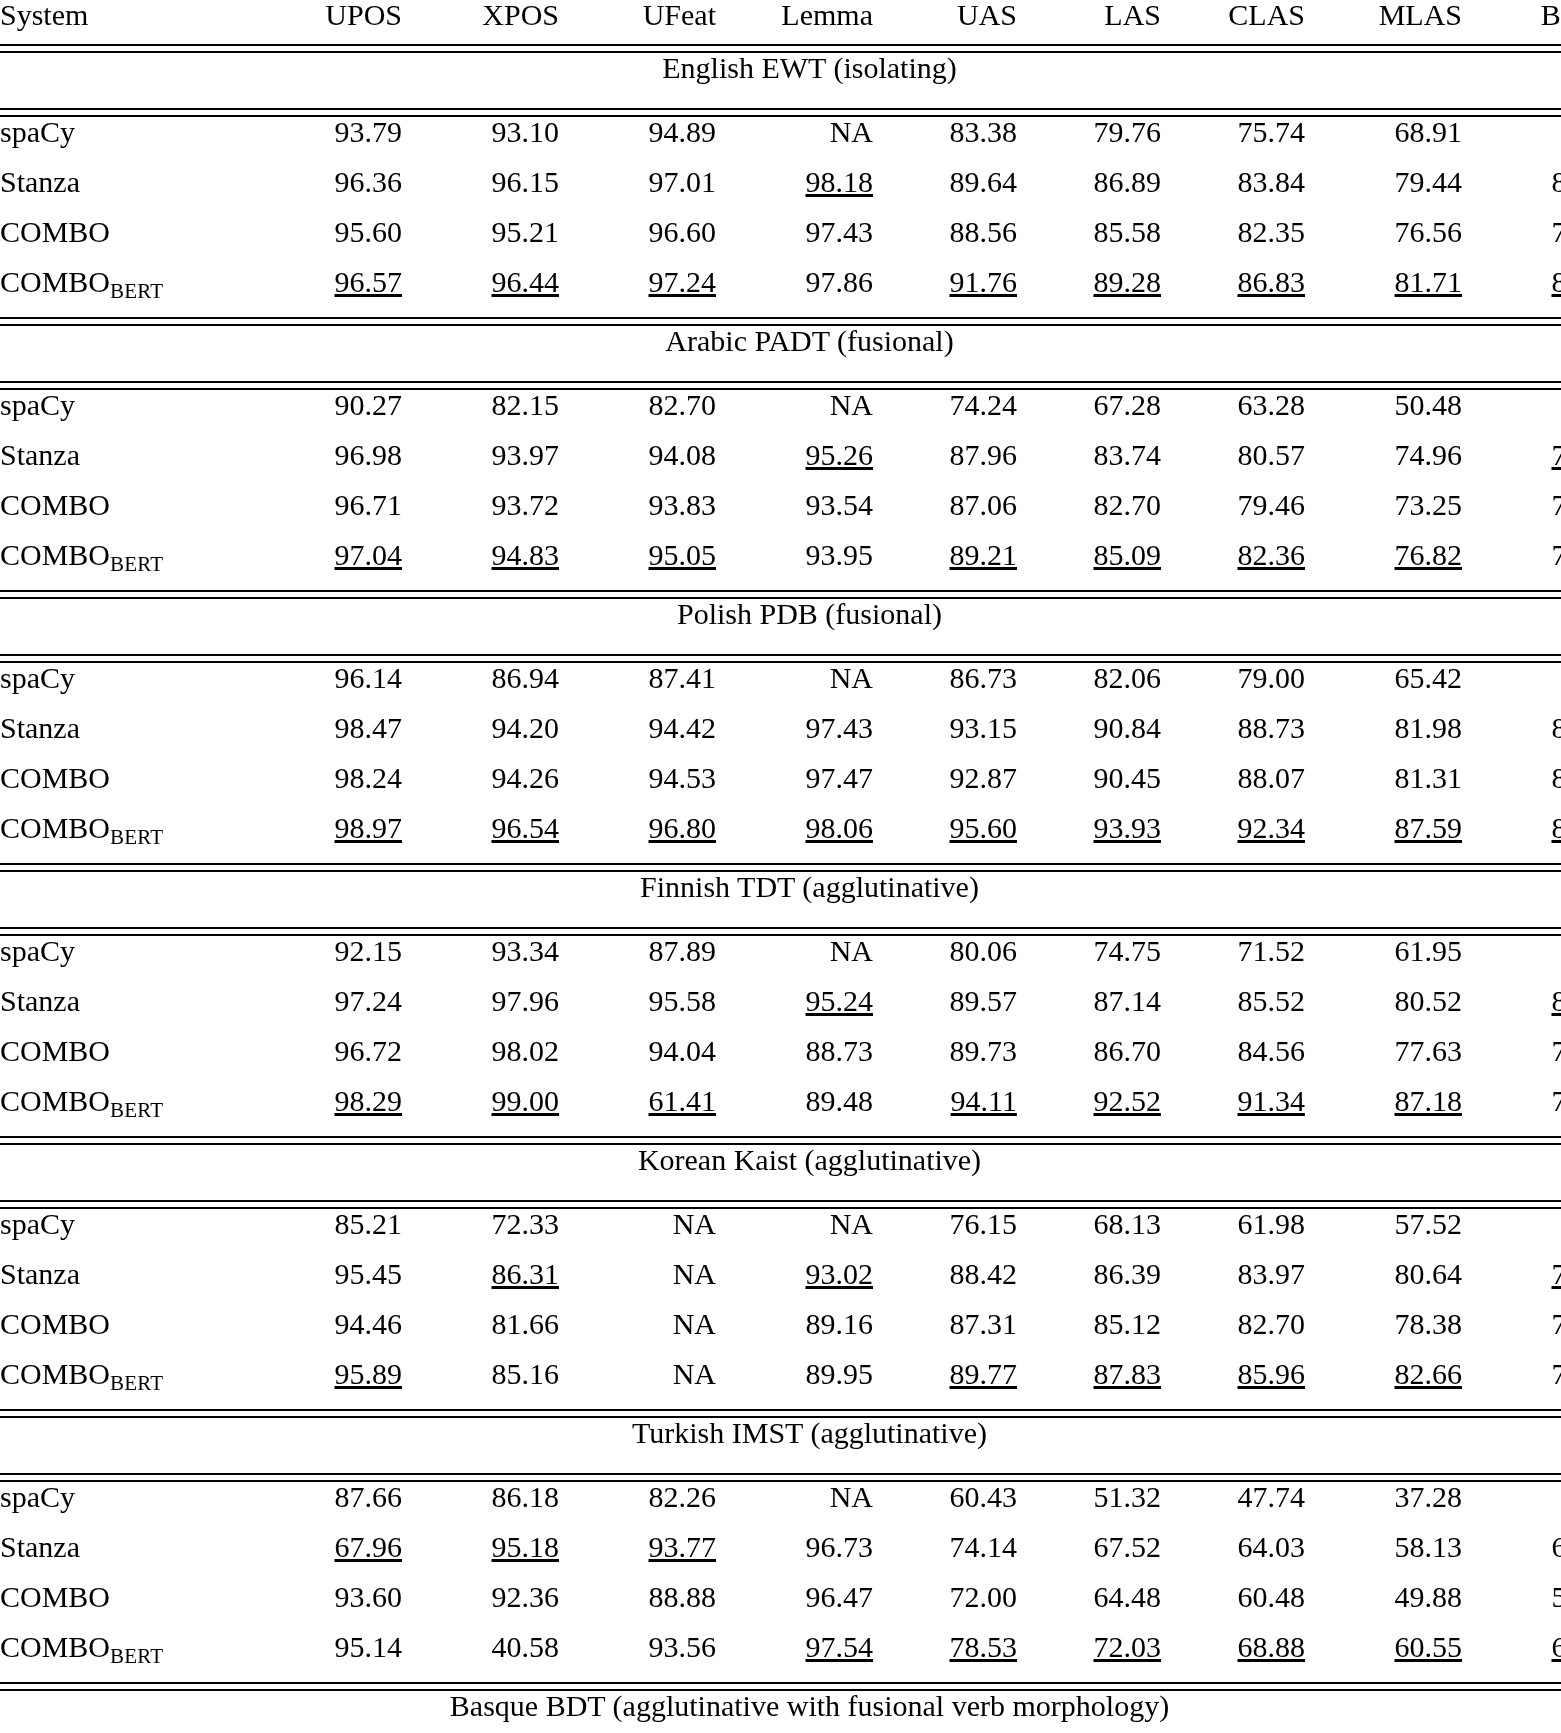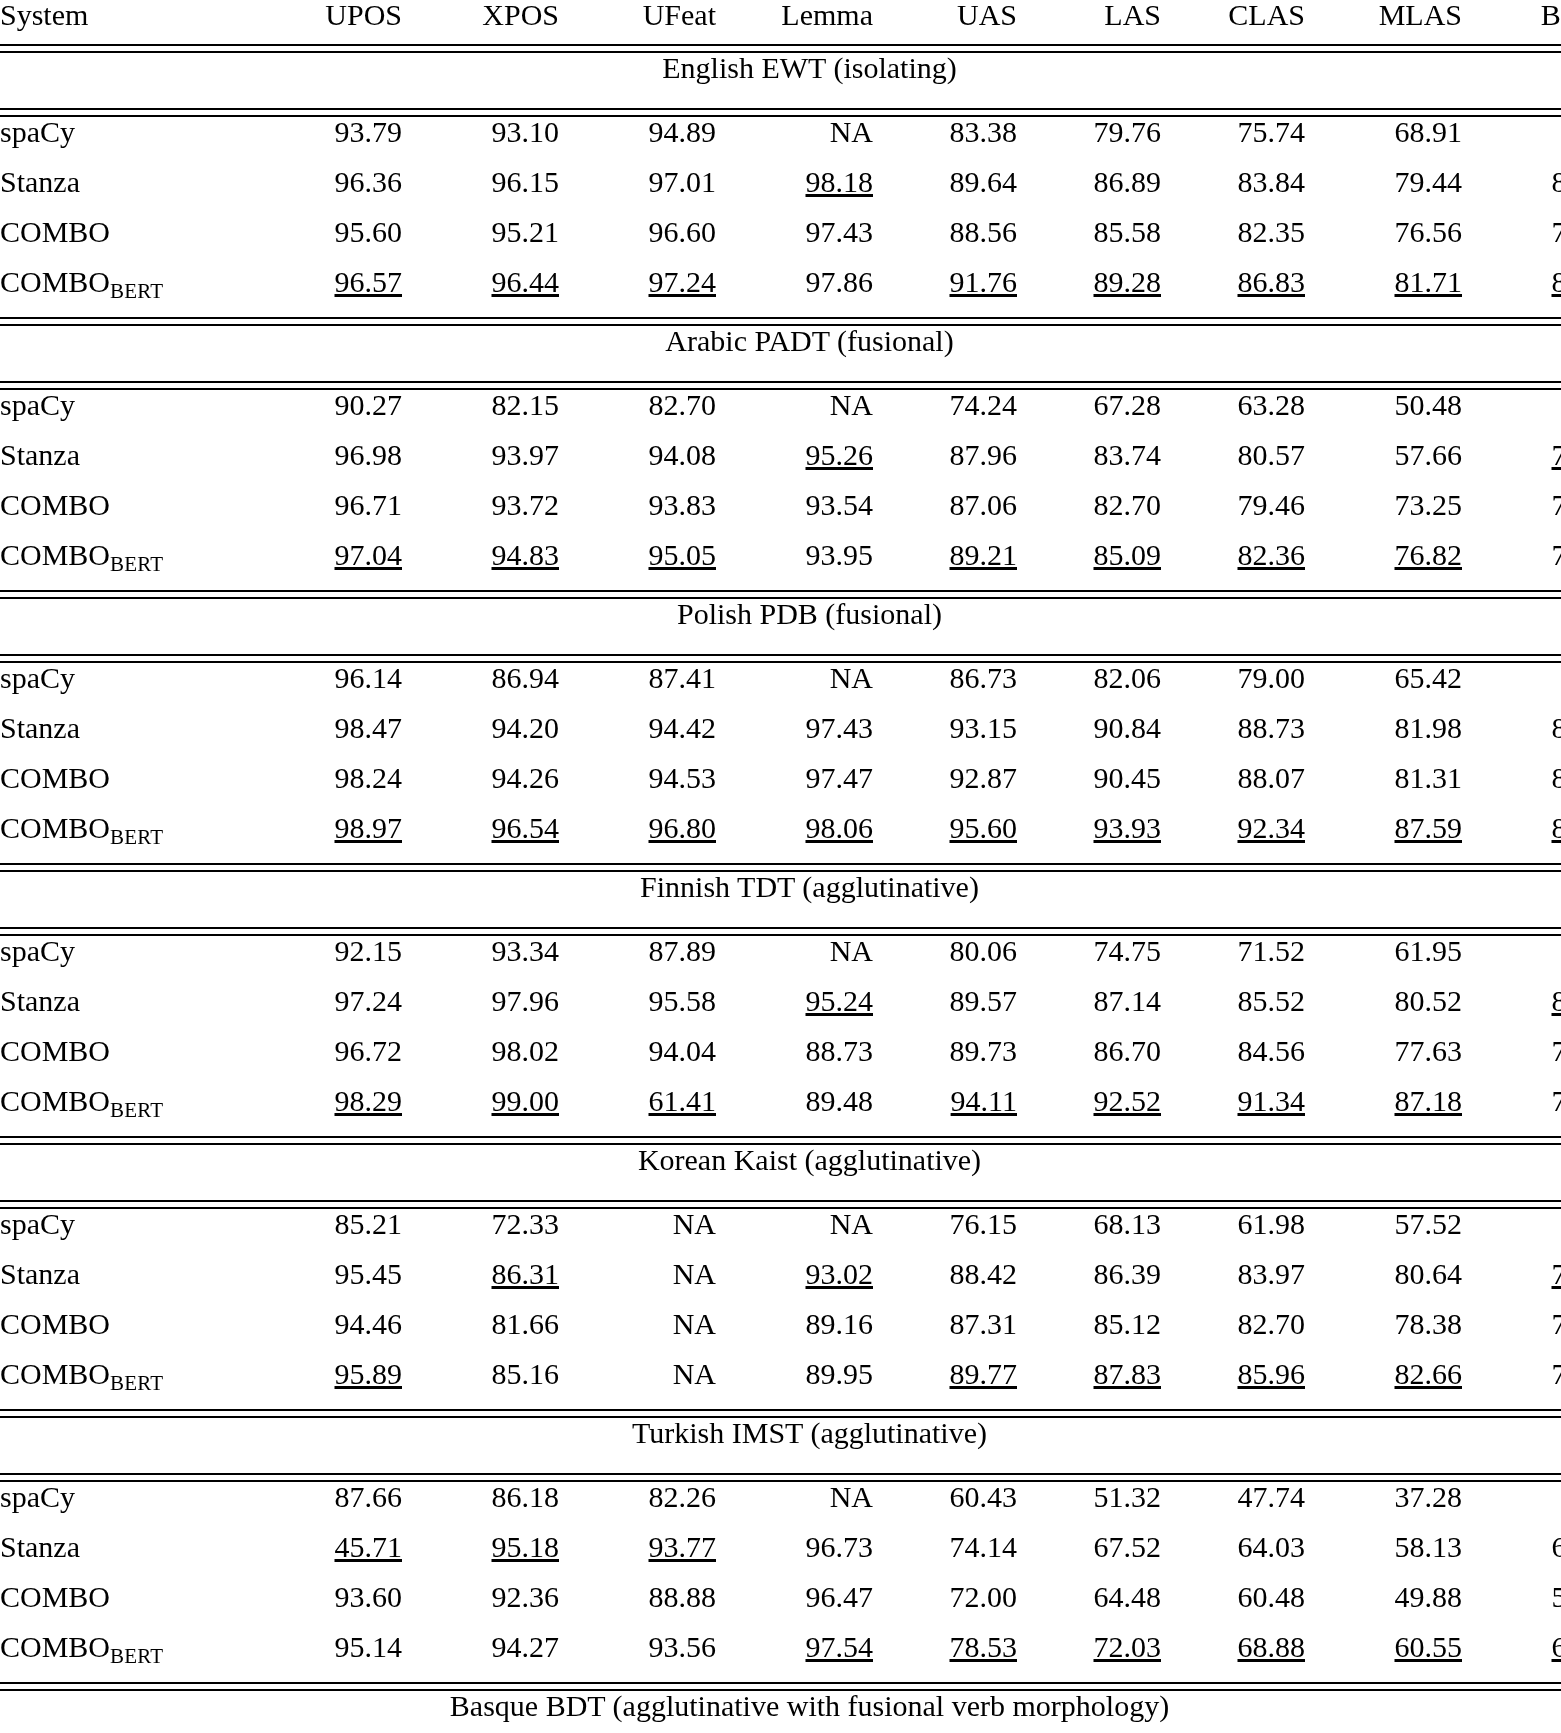--- a/index.html
+++ b/index.html
@@ -198,21 +198,21 @@
       </tr>
       <tr class="row-data">
         <td class="cell-sys"><span>Stanza</span></td>
         <td class="cell-num">96.98</td>
         <td class="cell-num">93.97</td>
         <td class="cell-num">94.08</td>
         <td class="cell-num bold">95.26</td>
         <td class="cell-num">87.96</td>
         <td class="cell-num">83.74</td>
         <td class="cell-num">80.57</td>
-        <td class="cell-num">57.66</td>
+        <td class="cell-num">74.96</td>
         <td class="cell-num bold">76.80</td>
       </tr>
       <tr class="row-data">
         <td class="cell-sys"><span>COMBO</span></td>
         <td class="cell-num">96.71</td>
         <td class="cell-num">93.72</td>
         <td class="cell-num">93.83</td>
         <td class="cell-num">93.54</td>
         <td class="cell-num">87.06</td>
         <td class="cell-num">82.70</td>
@@ -435,21 +435,21 @@
         <td class="cell-num">82.26</td>
         <td class="cell-num">NA</td>
         <td class="cell-num">60.43</td>
         <td class="cell-num">51.32</td>
         <td class="cell-num">47.74</td>
         <td class="cell-num">37.28</td>
         <td class="cell-num">NA</td>
       </tr>
       <tr class="row-data">
         <td class="cell-sys"><span>Stanza</span></td>
-        <td class="cell-num bold">45.71</td>
+        <td class="cell-num bold">67.96</td>
         <td class="cell-num bold">95.18</td>
         <td class="cell-num bold">93.77</td>
         <td class="cell-num">96.73</td>
         <td class="cell-num">74.14</td>
         <td class="cell-num">67.52</td>
         <td class="cell-num">64.03</td>
         <td class="cell-num">58.13</td>
         <td class="cell-num">61.91</td>
       </tr>
       <tr class="row-data">
@@ -460,21 +460,21 @@
         <td class="cell-num">96.47</td>
         <td class="cell-num">72.00</td>
         <td class="cell-num">64.48</td>
         <td class="cell-num">60.48</td>
         <td class="cell-num">49.88</td>
         <td class="cell-num">58.75</td>
       </tr>
       <tr class="row-data">
         <td class="cell-sys"><span>COMBO</span><span class="subscript">BERT</span></td>
         <td class="cell-num">95.14</td>
-        <td class="cell-num">94.27</td>
+        <td class="cell-num">40.58</td>
         <td class="cell-num">93.56</td>
         <td class="cell-num bold">97.54</td>
         <td class="cell-num bold">78.53</td>
         <td class="cell-num bold">72.03</td>
         <td class="cell-num bold">68.88</td>
         <td class="cell-num bold">60.55</td>
         <td class="cell-num bold">67.13</td>
       </tr>
       <tr class="rule-double">
         <td colspan="10">

